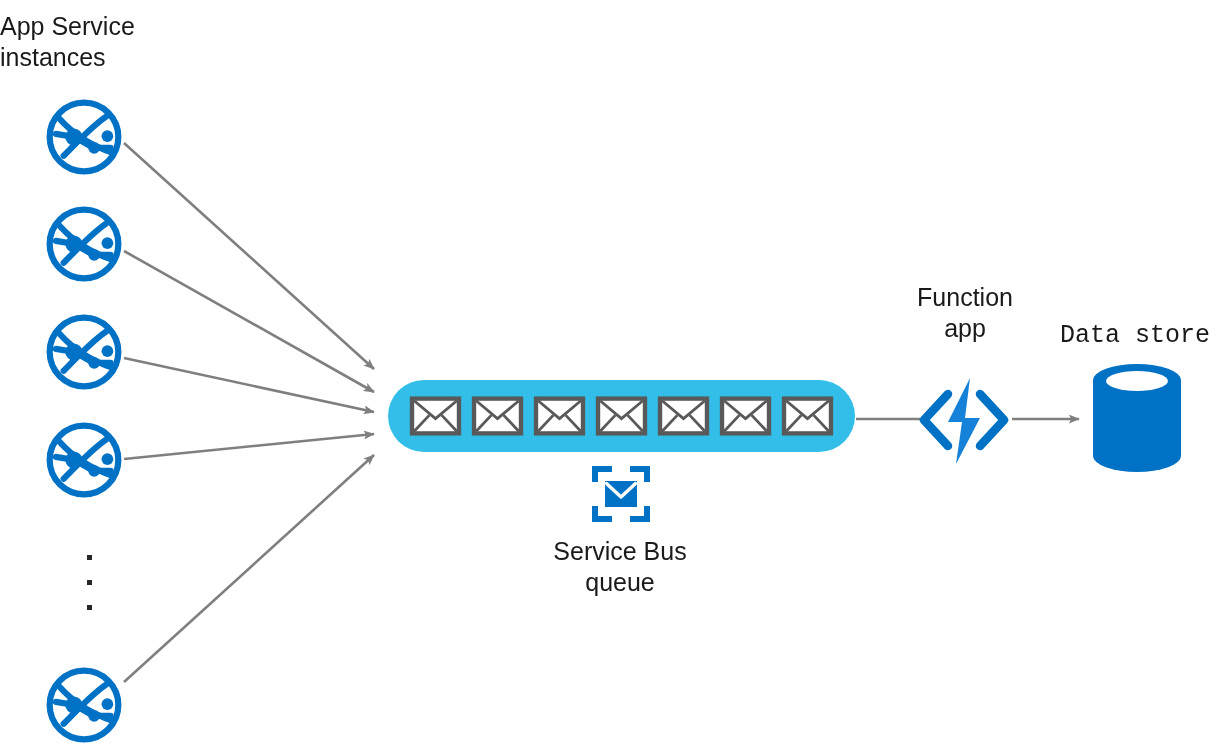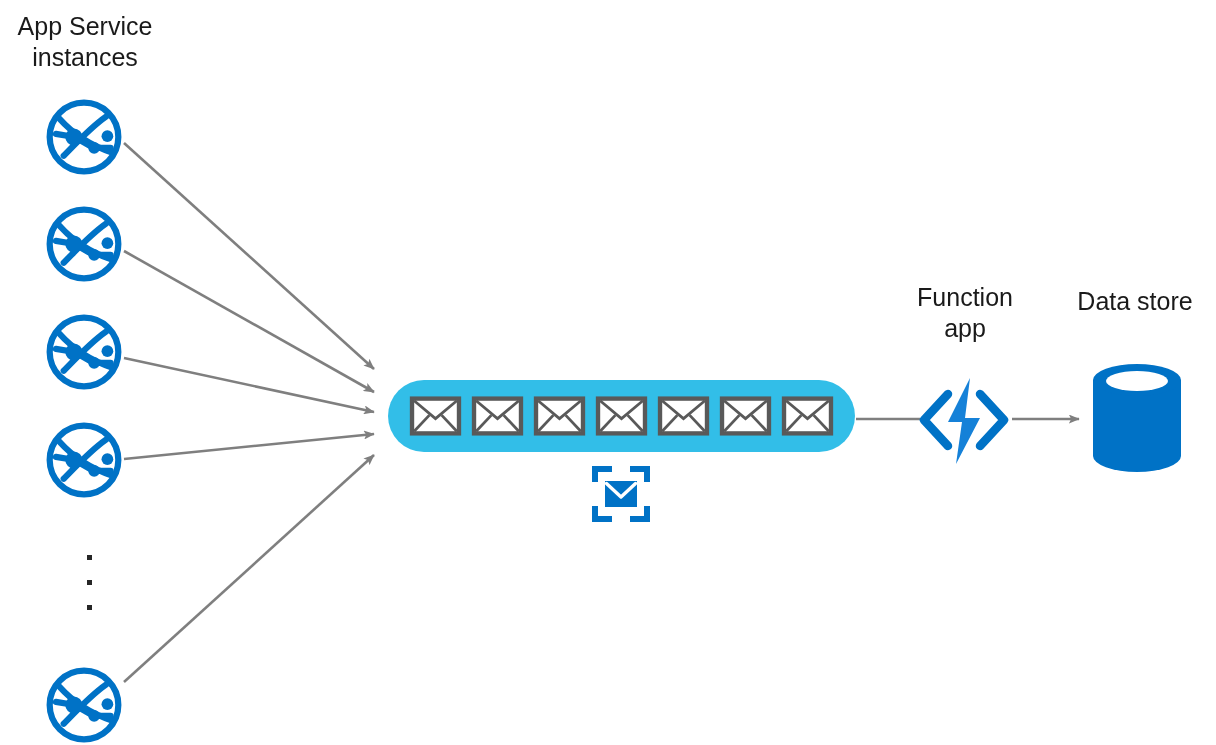--- a/index.html
+++ b/index.html
@@ -32,39 +32,40 @@
     font-family: "Liberation Sans", sans-serif;
     line-height: 1.24;
     white-space: pre;
     text-align: center;
   }
   .label-appservice {
     left: 0px;
     top: 11px;
     width: 170px;
     font-size: 25px;
-    text-align: center;
+    text-align: left;
   }
   .label-servicebus {
     left: 525px;
     top: 536px;
     width: 190px;
     font-size: 25px;
   }
   .label-function {
     left: 880px;
     top: 282px;
     width: 170px;
     font-size: 25px;
   }
   .label-datastore {
     left: 1055px;
-    top: 286px;
+    top: 320px;
     width: 160px;
     font-size: 25px;
+    font-family: Liberation Mono, monospace;
   }
   .node {
     position: absolute;
   }
   .icon-appservice {
     width: 78px;
     height: 78px;
   }
   .queue-pill {
     position: absolute;
@@ -260,19 +261,21 @@
     <svg width="92" height="108" class="svg-box" viewBox="0 0 92 108" xmlns="http://www.w3.org/2000/svg">
       <path d="M2 16 L2 92 A 44 16 0 0 0 90 92 L90 16 Z" fill="#0072C6"></path>
       <ellipse cx="46" cy="16" rx="44" ry="16" fill="#0072C6"></ellipse>
       <ellipse cx="46" cy="17" rx="31" ry="10" fill="#FFFFFF"></ellipse>
     </svg>
   </div>
 
   <div class="label label-appservice">App Service
 instances</div>
 
+  <div class="label label-servicebus">Service Bus
+queue</div>
 
   <div class="label label-function">Function
 app</div>
 
   <div class="label label-datastore">Data store</div>
 
 </div>
 
 </body></html>

